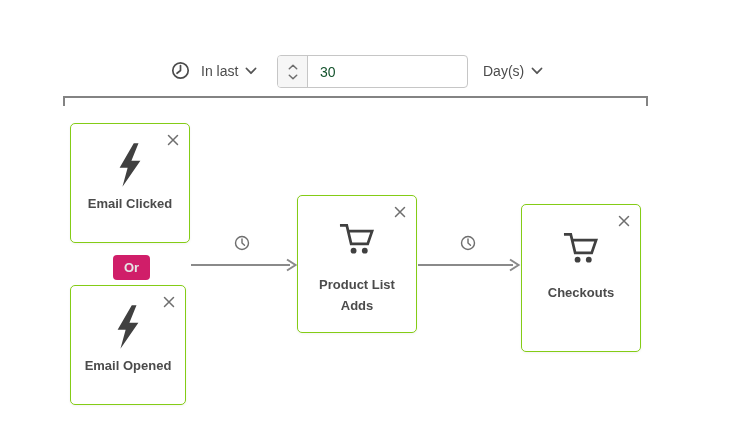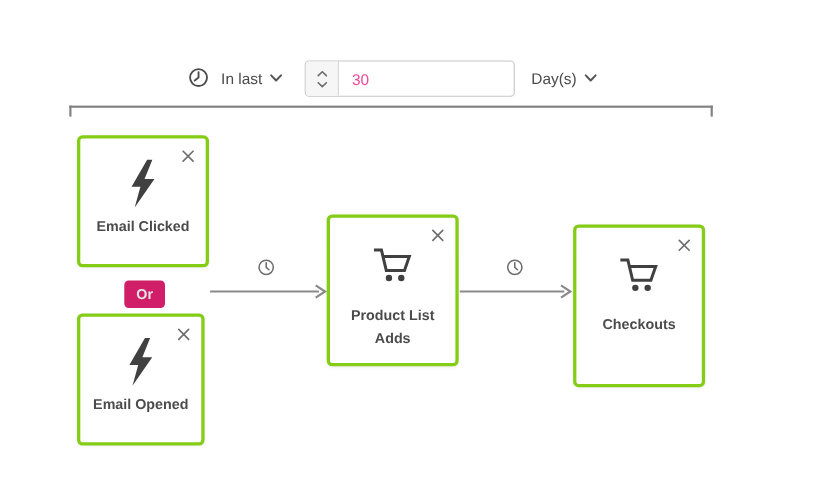--- a/index.html
+++ b/index.html
@@ -21,32 +21,32 @@
     border:1px solid #c6c6c6;border-radius:4px;display:flex;background:#fff;
   }
   .stepper{
     width:30px;box-sizing:border-box;border-right:1px solid #c6c6c6;
     background:#f6f6f6;border-radius:3px 0 0 3px;display:flex;flex-direction:column;
     align-items:center;justify-content:center;gap:4px;
   }
   .step-btn{display:flex;align-items:center;justify-content:center;cursor:pointer;background:none;border:none;padding:0;line-height:0;}
   .num-input{
     flex:1;border:none;outline:none;background:transparent;
-    font-family:inherit;font-size:14px;color:#ec4899;padding:0 0 0 12px;min-width:0;
+    font-family:inherit;font-size:14px;color:#14532d;padding:0 0 0 12px;min-width:0;
   }
 
   
   .bracket{
     left:63px;top:96px;width:585px;height:10px;box-sizing:border-box;
     border-top:2px solid #838383;border-left:2px solid #838383;border-right:2px solid #838383;
   }
 
   
   .card{
-    box-sizing:border-box;background:#fff;border:3px solid #84cc16;border-radius:5px;
+    box-sizing:border-box;background:#fff;border:1px solid #84cc16;border-radius:5px;
     box-shadow:0 1px 3px rgba(0,0,0,0.05);cursor:pointer;
   }
   .card-email-clicked{left:70px;top:123px;width:120px;height:120px;}
   .card-email-opened{left:70px;top:285px;width:116px;height:120px;}
   .card-product-adds{left:297px;top:195px;width:120px;height:138px;}
   .card-checkouts{left:521px;top:204px;width:120px;height:148px;}
   .card .close-btn{
     position:absolute;top:8px;right:8px;width:16px;height:16px;border:none;background:none;
     padding:2px;cursor:pointer;line-height:0;
   }

